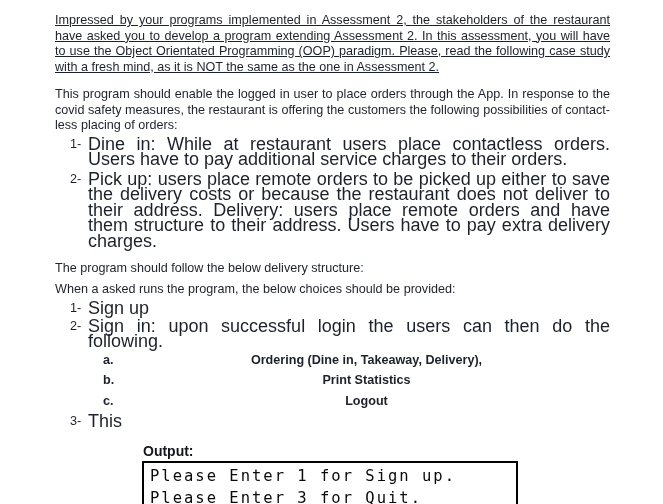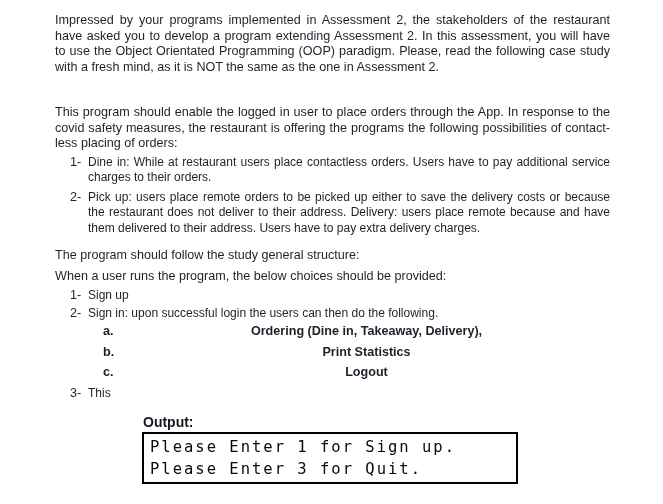--- a/index.html
+++ b/index.html
@@ -19,36 +19,36 @@
     width: 663px;
     height: 504px;
     padding: 13px 53px 0 55px;
   }
   .para {
     font-size: 12.6px;
     line-height: 15.5px;
     text-align: justify;
     margin: 0;
   }
-  .intro { margin-bottom: 30px; }
+  .intro { margin-bottom: 12px; text-decoration: underline; }
   .program { margin-bottom: 3px; }
   .list-item {
     display: flex;
     margin-bottom: 4px;
   }
   .marker {
     flex: 0 0 auto;
     width: 18px;
     margin-left: 15px;
     font-size: 12.6px;
     line-height: 15.5px;
   }
   .item-text {
     flex: 1 1 auto;
-    font-size: 12px;
+    font-size: 18px;
     line-height: 15.5px;
     text-align: justify;
   }
   .options-list { margin-bottom: 12px; }
   .structure-intro { margin-bottom: 5px; }
   .choices-intro { margin-bottom: 4px; }
   .choice { margin-bottom: 2px; }
   .sub-list { margin: 3px 0 0 0; }
   .sub-item {
     display: flex;
@@ -97,36 +97,36 @@
     white-space: nowrap;
   }
 </style>
 </head>
 <body>
 
 <div class="page">
 
   <p class="para intro">Impressed by your programs implemented in Assessment 2, the stakeholders of the restaurant have asked you to develop a program extending Assessment 2. In this assessment, you will have to use the Object Orientated Programming (OOP) paradigm. Please, read the following case study with a fresh mind, as it is NOT the same as the one in Assessment 2.</p>
 
-  <p class="para program">This program should enable the logged in user to place orders through the App. In response to the covid safety measures, the restaurant is offering the programs the following possibilities of contact-less placing of orders:</p>
+  <p class="para program">This program should enable the logged in user to place orders through the App. In response to the covid safety measures, the restaurant is offering the customers the following possibilities of contact-less placing of orders:</p>
 
   <div class="options-list">
     <div class="list-item">
       <span class="marker">1-</span>
       <div class="item-text">Dine in: While at restaurant users place contactless orders. Users have to pay additional service charges to their orders.</div>
     </div>
     <div class="list-item">
       <span class="marker">2-</span>
-      <div class="item-text">Pick up: users place remote orders to be picked up either to save the delivery costs or because the restaurant does not deliver to their address. Delivery: users place remote because and have them delivered to their address. Users have to pay extra delivery charges.</div>
+      <div class="item-text">Pick up: users place remote orders to be picked up either to save the delivery costs or because the restaurant does not deliver to their address. Delivery: users place remote orders and have them structure to their address. Users have to pay extra delivery charges.</div>
     </div>
   </div>
 
-  <p class="para structure-intro">The program should follow the study general structure:</p>
+  <p class="para structure-intro">The program should follow the below delivery structure:</p>
 
-  <p class="para choices-intro">When a user runs the program, the below choices should be provided:</p>
+  <p class="para choices-intro">When a asked runs the program, the below choices should be provided:</p>
 
   <div>
 
     <div class="list-item choice">
       <span class="marker">1-</span>
       <div class="item-text">Sign up</div>
     </div>
 
     <div class="list-item choice">
       <span class="marker">2-</span>

